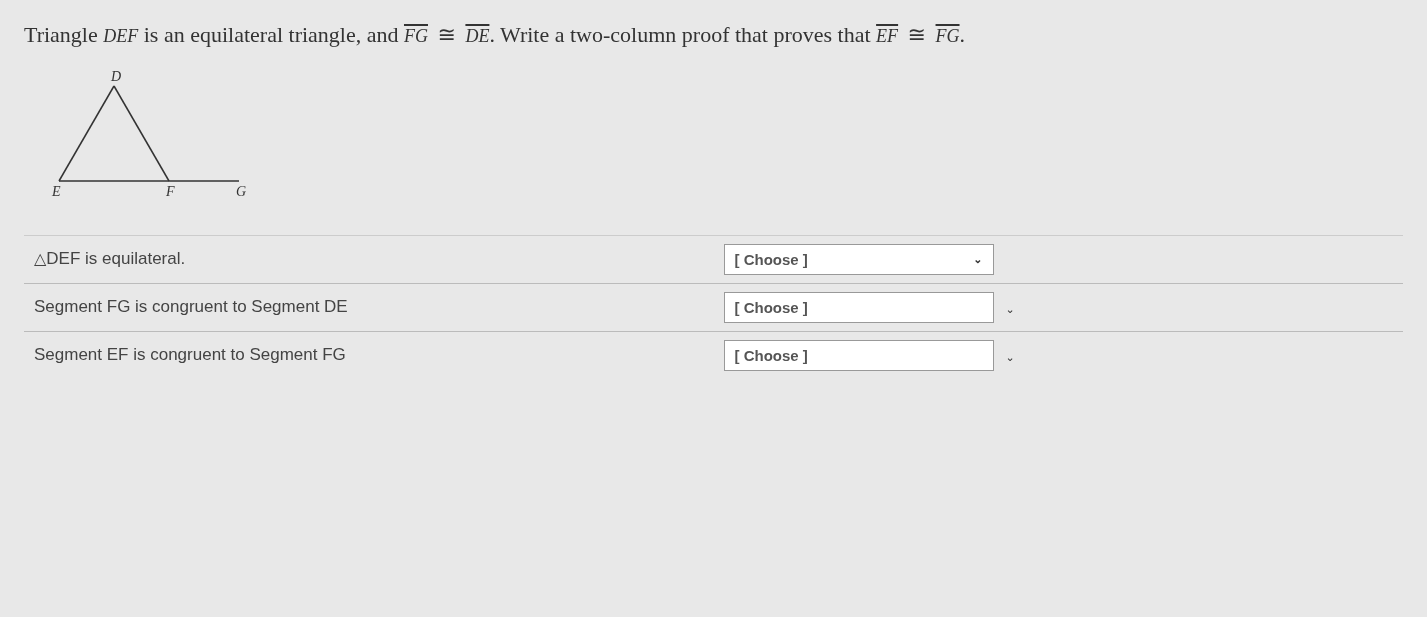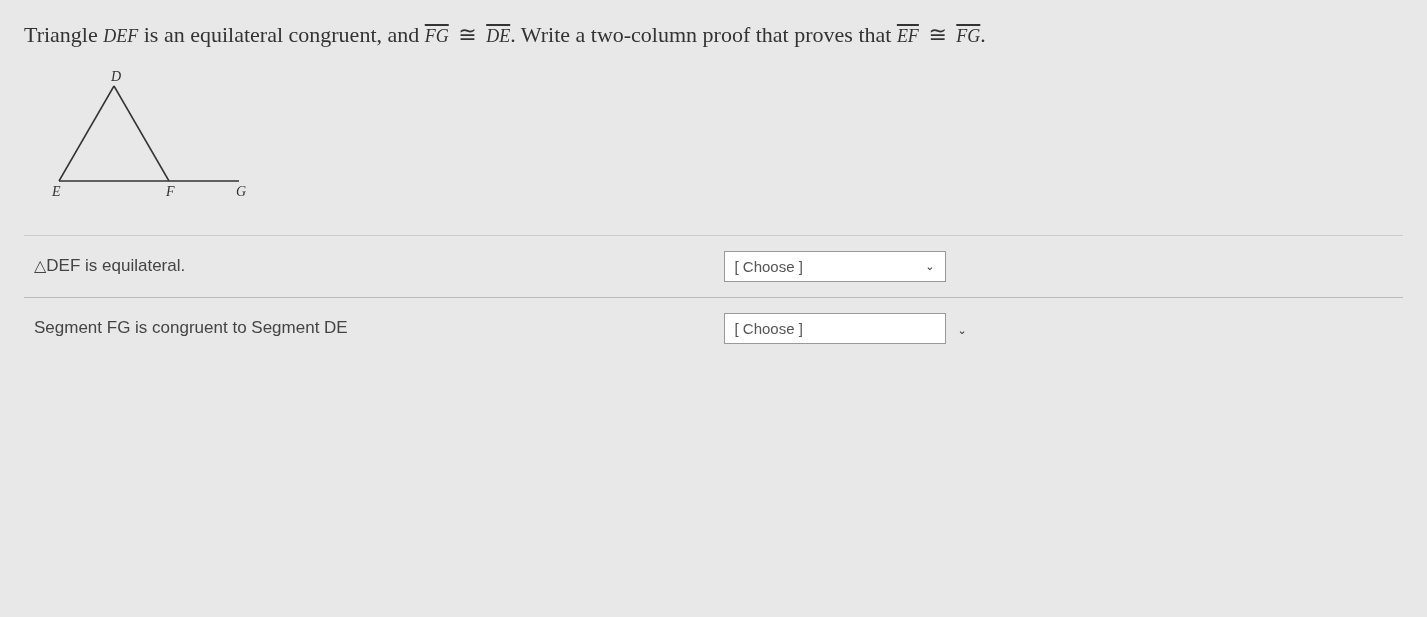--- a/index.html
+++ b/index.html
@@ -42,46 +42,47 @@
       border-collapse: collapse;
       margin-top: 10px;
     }
     .proof-row {
       border-top: 1px solid #bbb;
     }
     .proof-row:first-child {
       border-top: 1px solid #ccc;
     }
     .proof-cell {
-      padding: 15px 10px;
+      padding: 8px 10px;
       vertical-align: middle;
     }
     .statement-cell {
       width: 50%;
       font-size: 17px;
       color: #444;
       font-family: Arial, sans-serif;
     }
     .reason-cell {
       width: 50%;
     }
     .triangle-sym {
       font-size: 16px;
     }
     .dropdown {
       display: inline-block;
       background: #fff;
       border: 1px solid #999;
       padding: 6px 10px;
-      width: 222px;
+      width: 270px;
       font-size: 15px;
       color: #555;
       font-family: Arial, sans-serif;
       position: relative;
       cursor: pointer;
+      font-weight: bold;
     }
     .dropdown-caret {
       position: absolute;
       right: 10px;
       top: 50%;
       transform: translateY(-50%);
       font-size: 11px;
       color: #333;
     }
     .dropdown-caret-outside {
@@ -89,21 +90,21 @@
       margin-left: 8px;
       font-size: 11px;
       color: #333;
       vertical-align: middle;
     }
   </style>
 </head>
 <body>
 
 <div class="question-text">
-  <span>Triangle </span><span class="math-var">DEF</span><span> is an equilateral congruent, and </span><span class="math-var overline">FG</span><span class="cong"> ≅ </span><span class="math-var overline">DE</span><span>. Write a two-column proof that proves that </span><span class="math-var overline">EF</span><span class="cong"> ≅ </span><span class="math-var overline">FG</span><span>.</span>
+  <span>Triangle </span><span class="math-var">DEF</span><span> is an equilateral triangle, and </span><span class="math-var overline">FG</span><span class="cong"> ≅ </span><span class="math-var overline">DE</span><span>. Write a two-column proof that proves that </span><span class="math-var overline">EF</span><span class="cong"> ≅ </span><span class="math-var overline">FG</span><span>.</span>
 </div>
 
 <div class="diagram">
   <svg width="210" height="130" viewBox="0 0 210 130">
     <line x1="15" y1="110" x2="70" y2="15" stroke="#333" stroke-width="1.5"></line>
     <line x1="70" y1="15" x2="125" y2="110" stroke="#333" stroke-width="1.5"></line>
     <line x1="15" y1="110" x2="195" y2="110" stroke="#333" stroke-width="1.5"></line>
     <text x="67" y="10" font-size="14" font-style="italic" fill="#333">D</text>
     <text x="8" y="125" font-size="14" font-style="italic" fill="#333">E</text>
     <text x="122" y="125" font-size="14" font-style="italic" fill="#333">F</text>
@@ -128,14 +129,25 @@
     <td class="proof-cell statement-cell">
       <span>Segment FG is congruent to Segment DE</span>
     </td>
     <td class="proof-cell reason-cell">
       <span class="dropdown">
         <span>[ Choose ]</span>
       </span>
       <span class="dropdown-caret-outside">⌄</span>
     </td>
   </tr>
+  <tr class="proof-row">
+    <td class="proof-cell statement-cell">
+      <span>Segment EF is congruent to Segment FG</span>
+    </td>
+    <td class="proof-cell reason-cell">
+      <span class="dropdown">
+        <span>[ Choose ]</span>
+      </span>
+      <span class="dropdown-caret-outside">⌄</span>
+    </td>
+  </tr>
 </tbody>
   </table>
 
 </body></html>

